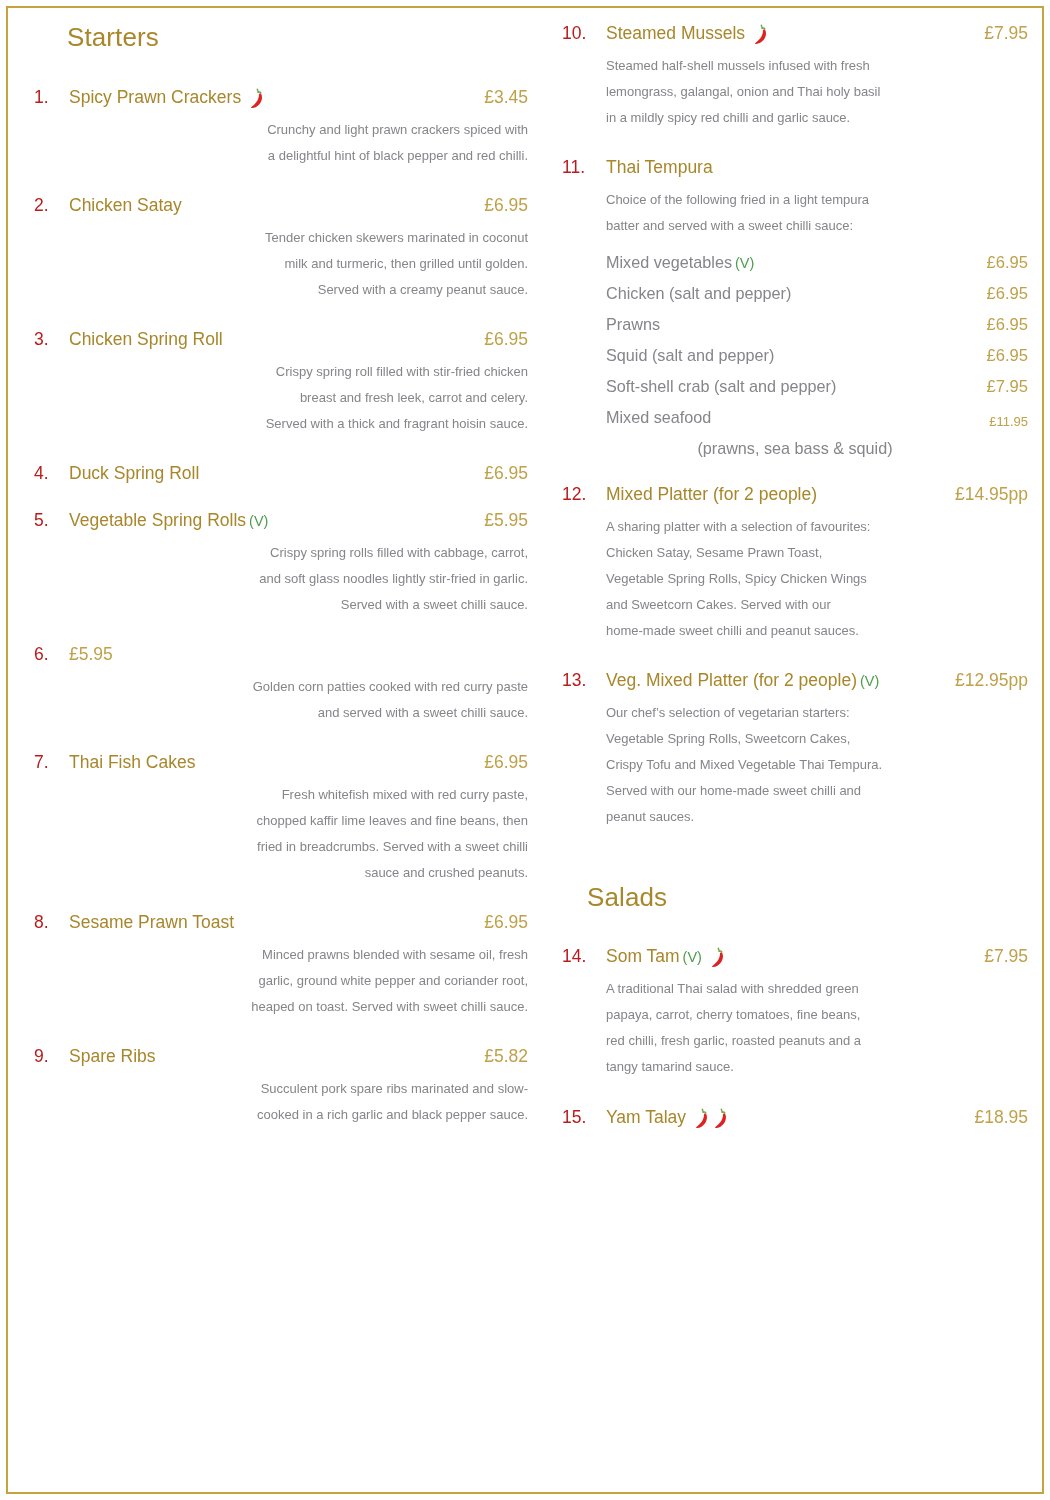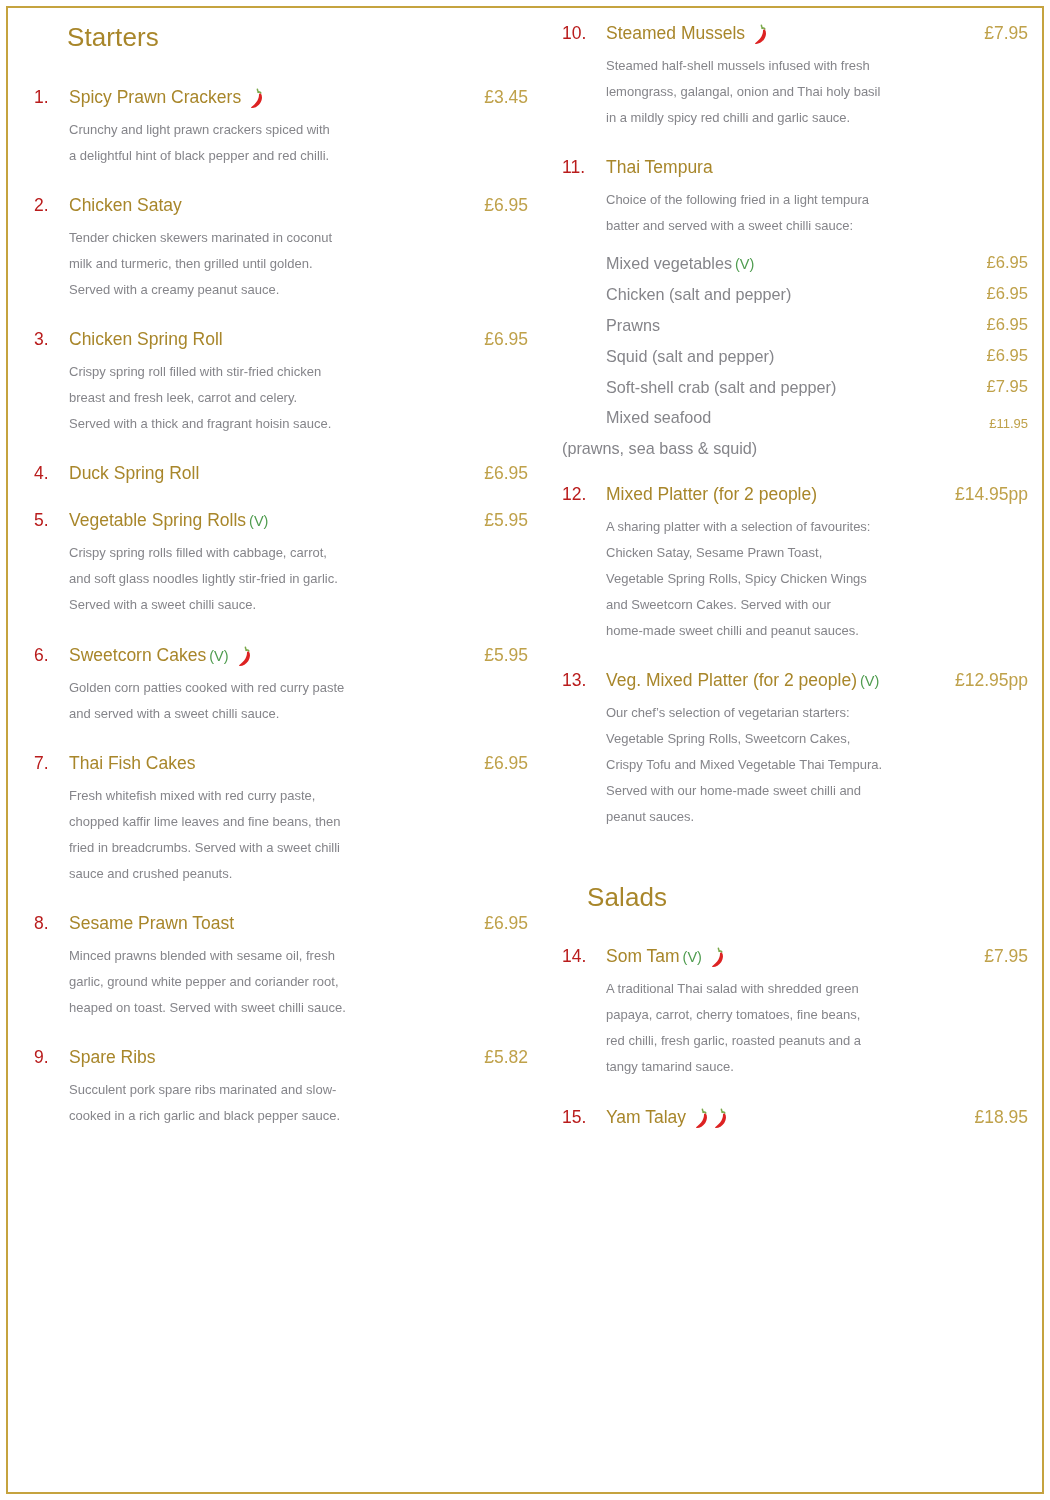--- a/index.html
+++ b/index.html
@@ -100,21 +100,21 @@
     flex: 0 0 auto;
     text-align: right;
     white-space: nowrap;
   }
   .desc {
     color: #85858a;
     font-size: 13px;
     line-height: 26px;
     white-space: pre-line;
   }
-  .col-left .desc  { margin-left: 35px; }
+  .col-left .desc  { margin-left: 35px; text-align: right; }
   .col-right .desc { margin-left: 44px; }
 
   
   .chilli {
     display: inline-block;
     width: 17px;
     height: 21px;
     margin-left: 7px;
     vertical-align: -4px;
     position: relative;
@@ -123,21 +123,21 @@
   .chilli + .chilli { margin-left: 2px; }
   .chilli svg { display: block; width: 17px; height: 21px; }
 
   
   .options {
     margin-top: 14px;
   }
   .col-right .options { margin-left: 44px; }
   .opt-row {
     display: flex;
-    align-items: center;
+    align-items: flex-start;
     margin-bottom: 11px;
   }
   .opt-row:last-child { margin-bottom: 0; }
   .opt-name {
     color: #85858a;
     font-size: 16.2px;
     flex: 1 1 auto;
     white-space: nowrap;
   }
   .opt-price {
@@ -145,20 +145,21 @@
     font-size: 16.6px;
     flex: 0 0 auto;
     text-align: right;
     white-space: nowrap;
   }
   .opt-price.big { font-size: 13px; position: relative; top: 6px; }
   .opt-note {
     color: #85858a;
     font-size: 16.2px;
     margin-top: 12px;
+    text-align: center;
   }
 </style>
 </head>
 <body>
 
 <div class="page">
   <div class="page-border"></div>
 
   <div class="columns">
 
@@ -211,25 +212,20 @@
               <span class="name">Vegetable Spring Rolls<span class="veg">(V)</span></span>
               <span class="price">£5.95</span>
             </div>
             <div class="desc">Crispy spring rolls filled with cabbage, carrot,
 and soft glass noodles lightly stir-fried in garlic.
 Served with a sweet chilli sauce.</div>
           </div>
           <div class="item">
             <div class="item-head">
               <span class="num">6.</span>
-              <span class="name">Sweetcorn Cakes<span class="veg">(V)</span><span class="chilli"><svg viewBox="0 0 17 21" xmlns="http://www.w3.org/2000/svg">
-                    <path d="M9.4 1.2c.1 1.1.2 2.1 1.1 2.9" stroke="#7aa84a" stroke-width="1.6" fill="none" stroke-linecap="round"></path>
-                    <path d="M10.1 4.4c1.1-.5 2.2-.2 2.7.6" stroke="#7aa84a" stroke-width="1.5" fill="none" stroke-linecap="round"></path>
-                    <path d="M12.9 5.6c1.6 2.4 1.5 6.1-.6 9.3-2.1 3.2-5.6 5.2-8.4 5.1-.8 0-1.1-.6-.5-1.1 2.3-1.6 4.5-3.7 5.9-6.1 1.1-1.9 1.7-4 1.7-6.2 0-.9.9-1.4 1.4-.9z" fill="#dd2222"></path>
-                  </svg></span></span>
               <span class="price">£5.95</span>
             </div>
             <div class="desc">Golden corn patties cooked with red curry paste
 and served with a sweet chilli sauce.</div>
           </div>
           <div class="item">
             <div class="item-head">
               <span class="num">7.</span>
               <span class="name">Thai Fish Cakes</span>
               <span class="price">£6.95</span>

